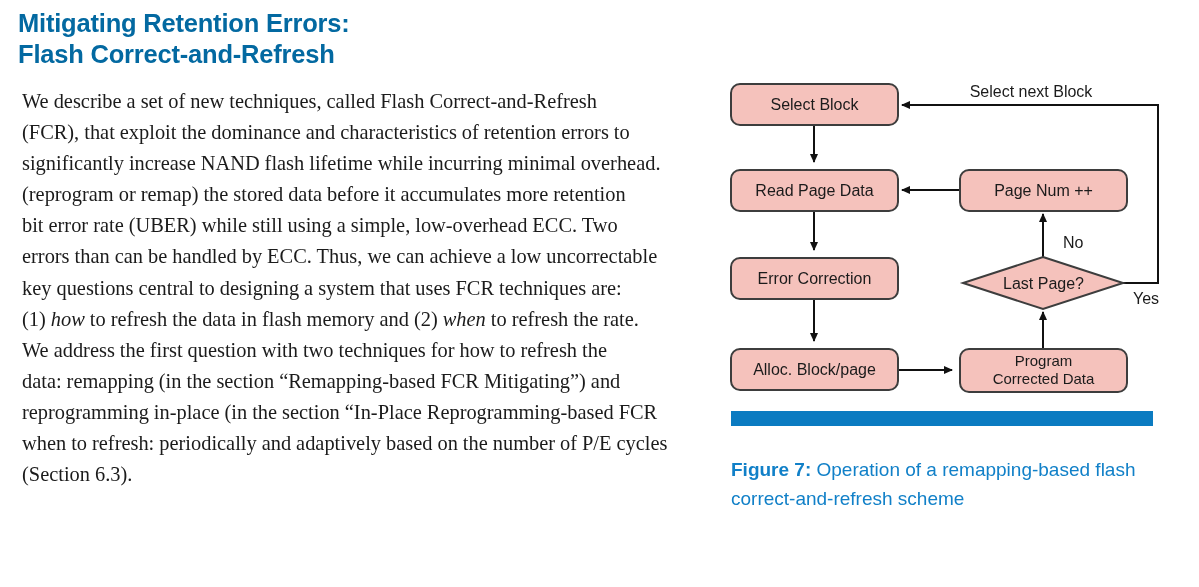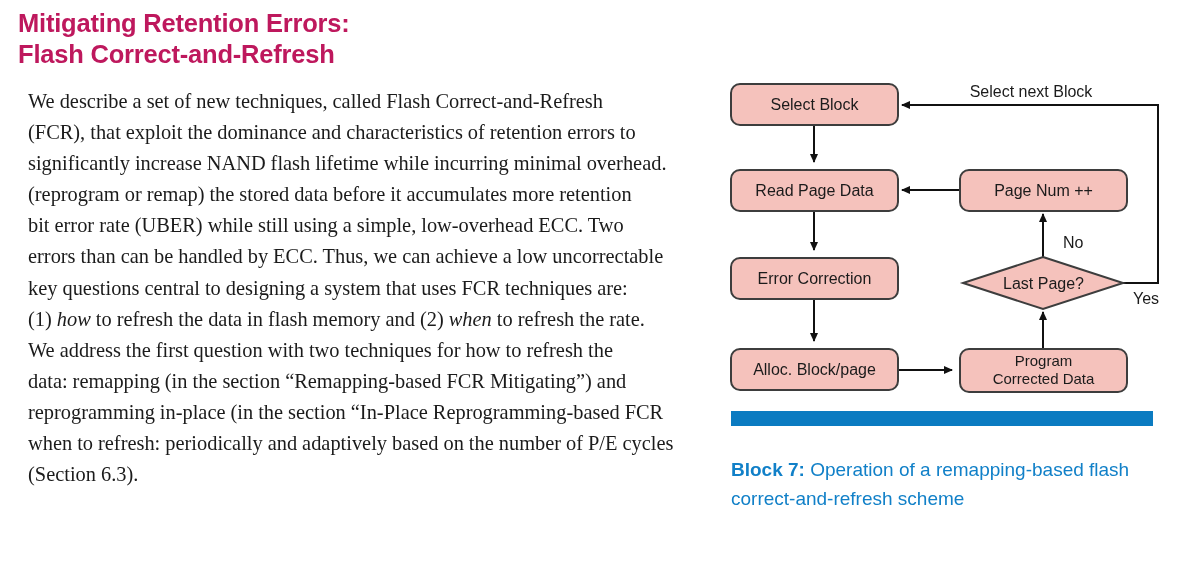--- a/index.html
+++ b/index.html
@@ -21,32 +21,32 @@
     position: absolute;
     left: 18px;
     top: 8px;
     width: 700px;
   }
   #article-title {
     font-family: "Liberation Sans", "DejaVu Sans", sans-serif;
     font-weight: bold;
     font-size: 25.5px;
     line-height: 31px;
-    color: #be185d;
+    color: #0369a1;
     letter-spacing: -0.2px;
     margin: 0 0 16px 0;
   }
   #article-title .tline { display: block; }
 
   #article-body {
     font-family: "Liberation Serif", "DejaVu Serif", serif;
     font-size: 20.4px;
     line-height: 31.1px;
     color: #1b1b1b;
-    margin: 10px;
+    margin: 4px;
     text-align: left;
     word-spacing: -0.1px;
   }
   #article-body .ln { display: block; white-space: pre; }
   #article-body i { font-style: italic; }
 
   
   #figure {
     position: absolute;
     left: 719px;
@@ -183,17 +183,17 @@
 
         <text x="312" y="97" text-anchor="middle" font-family="Liberation Sans, DejaVu Sans, sans-serif" font-size="16" fill="#1b1b1b">Select next Block</text>
         <text x="344" y="248" text-anchor="start" font-family="Liberation Sans, DejaVu Sans, sans-serif" font-size="16" fill="#1b1b1b">No</text>
         <text x="414" y="304" text-anchor="start" font-family="Liberation Sans, DejaVu Sans, sans-serif" font-size="16" fill="#1b1b1b">Yes</text>
       </svg>
     </div>
 
     <div id="blue-bar"></div>
 
     <div id="figure-caption">
-      <span class="cap-label">Block 7:</span><span> Operation of a remapping-based flash correct-and-refresh scheme</span>
+      <span class="cap-label">Figure 7:</span><span> Operation of a remapping-based flash correct-and-refresh scheme</span>
     </div>
 
   </div>
 </div>
 
 </body></html>

